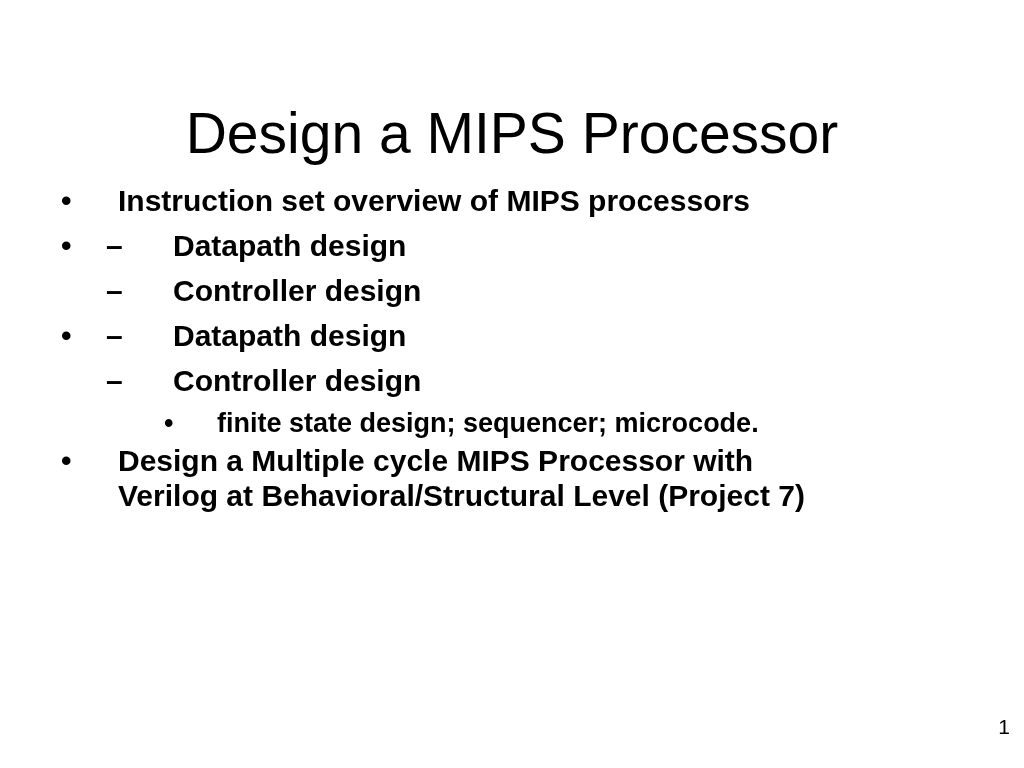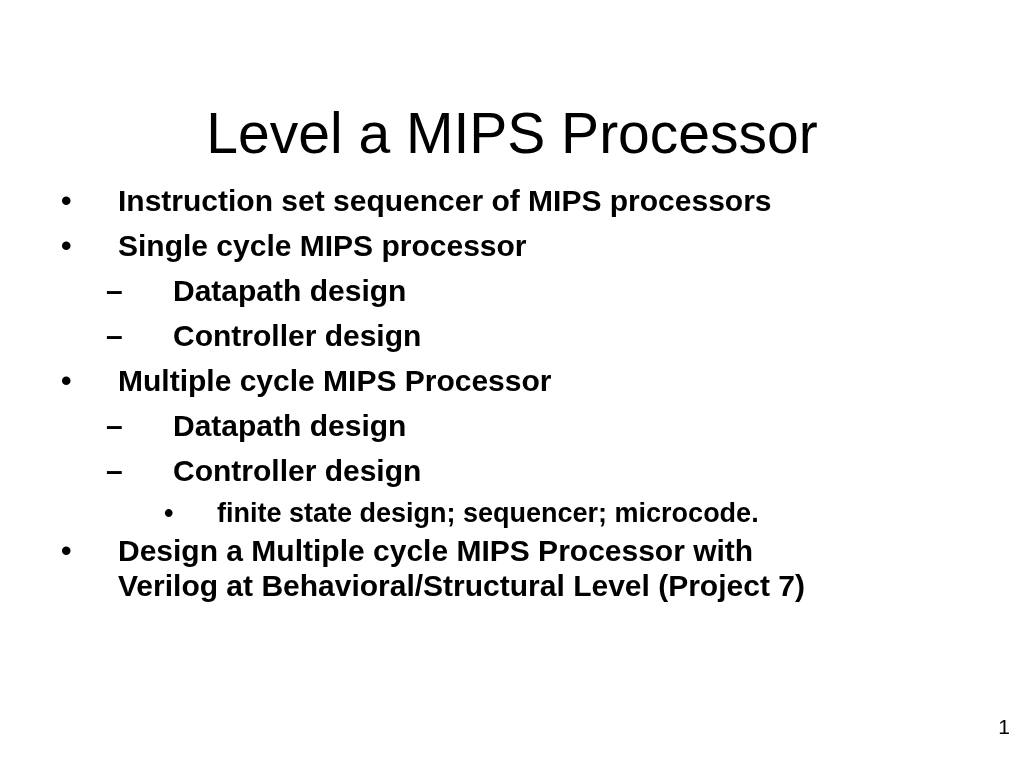--- a/index.html
+++ b/index.html
@@ -76,42 +76,40 @@
     right: 14px;
     font-size: 21px;
     font-weight: 400;
     line-height: 1;
   }
 </style>
 </head>
 <body>
 
 <div class="slide">
-  <h1 class="slide-title">Level a MIPS Processor</h1>
+  <h1 class="slide-title">Design a MIPS Processor</h1>
 
   <div class="bullet-list">
       <div class="row lvl1">
         <span class="marker">•</span>
-        <span class="line">Instruction set sequencer of MIPS processors</span>
+        <span class="line">Instruction set overview of MIPS processors</span>
       </div>
       <div class="row lvl1">
         <span class="marker">•</span>
-        <span class="line">Single cycle MIPS processor</span>
       </div>
       <div class="row lvl2">
         <span class="marker">–</span>
         <span class="line">Datapath design</span>
       </div>
       <div class="row lvl2">
         <span class="marker">–</span>
         <span class="line">Controller design</span>
       </div>
       <div class="row lvl1">
         <span class="marker">•</span>
-        <span class="line">Multiple cycle MIPS Processor</span>
       </div>
       <div class="row lvl2">
         <span class="marker">–</span>
         <span class="line">Datapath design</span>
       </div>
       <div class="row lvl2">
         <span class="marker">–</span>
         <span class="line">Controller design</span>
       </div>
       <div class="row lvl3">

